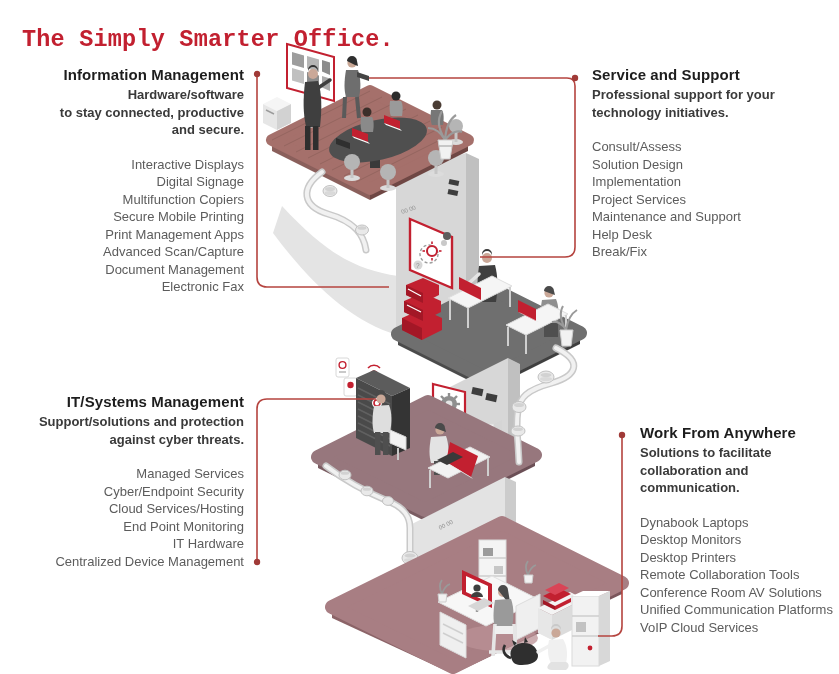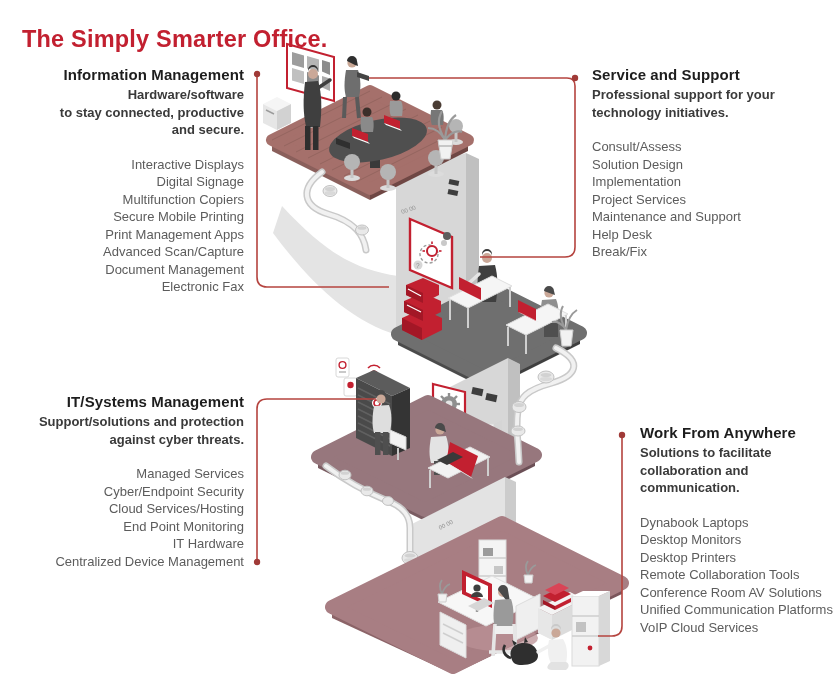--- a/index.html
+++ b/index.html
@@ -7,21 +7,21 @@
           font-family:"Liberation Sans",sans-serif;}
   #scene{position:absolute;left:0;top:0;width:839px;height:674px;}
   .tblock{position:absolute;width:320px;}
   .tblock.left{right:595px;text-align:right;}
   .tblock.right{text-align:left;}
   .tblock h2{margin:0 0 3px 0;font-size:15px;font-weight:700;color:#1d1d1d;letter-spacing:.1px;}
   .subtitle .line{font-size:13px;font-weight:700;color:#3a3a3a;line-height:17.5px;}
   ul.items{list-style:none;margin:17px 0 0 0;padding:0;}
   ul.items li{font-size:13px;font-weight:400;color:#5c5c5c;line-height:17.5px;}
   #page-title{position:absolute;left:22px;top:10px;font-size:23.5px;font-weight:800;
-              color:#c22030;letter-spacing:.2px;}
+              color:#c22030;letter-spacing:.2px;font-family:Liberation Mono, monospace;}
 </style>
 </head>
 <body>
 
 <div id="canvas">
 
   <svg id="scene" viewBox="0 0 839 674">
 
     <g>
 

